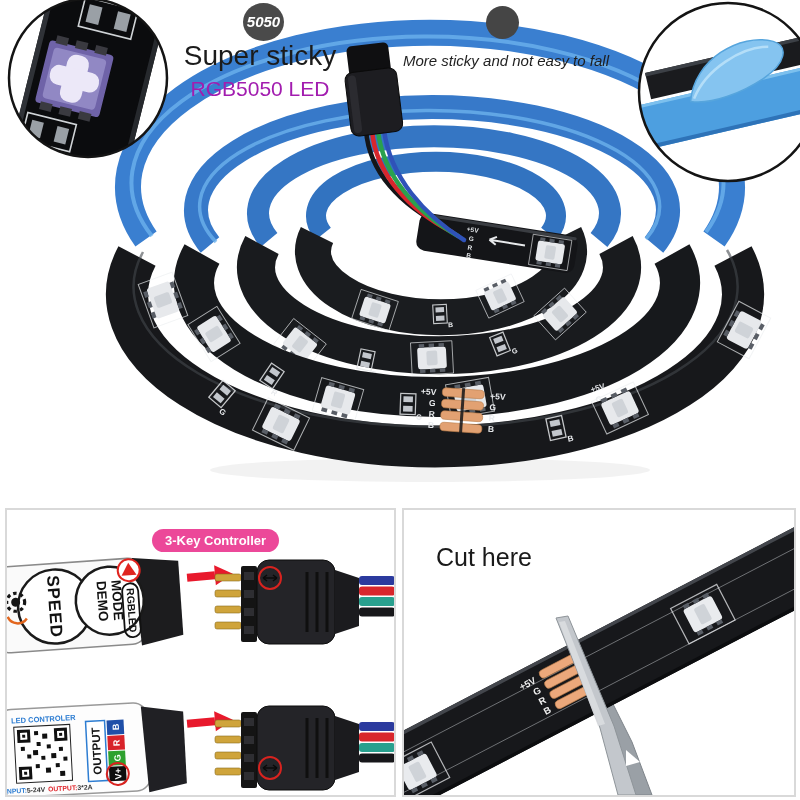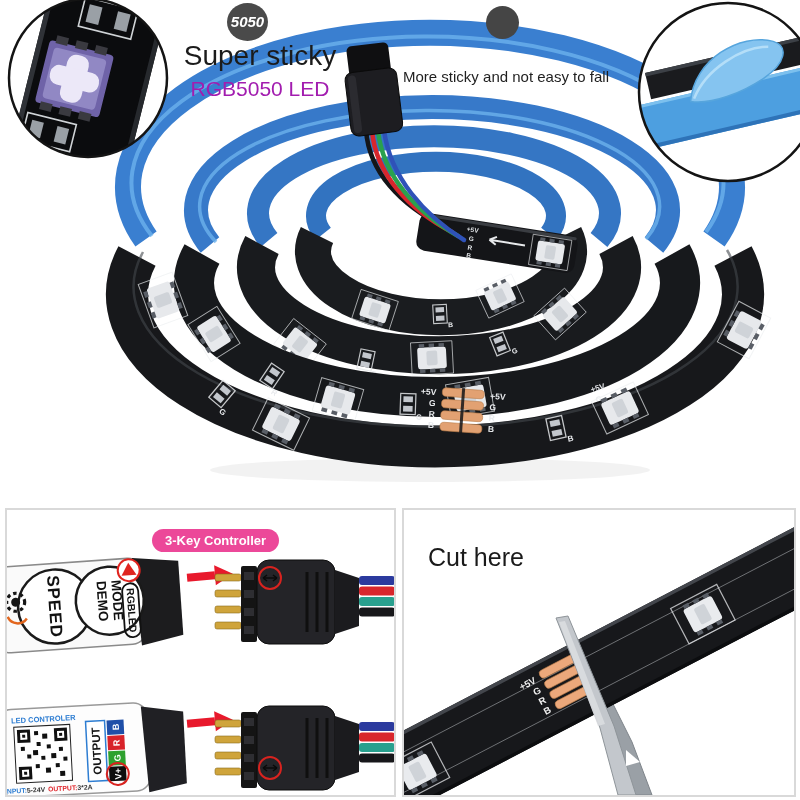--- a/index.html
+++ b/index.html
@@ -233,25 +233,25 @@
         <rect x="-20" y="90" width="240" height="45" fill="#4d9fe0"></rect>
         <rect x="-20" y="90" width="240" height="3" fill="#7cc0ee"></rect>
         <rect x="-20" y="131" width="240" height="4" fill="#2e73b8"></rect>
         <path d="M58,98 C70,58 122,42 152,58 C166,66 160,82 134,92 C110,101 78,106 58,98 Z" fill="#85c4f0" stroke="#56a5dd" stroke-width="1.5"></path>
         <path d="M62,96 C80,70 120,56 146,62" stroke="#b4def8" stroke-width="2.5" fill="none"></path>
       </g>
     </g>
     <circle cx="96" cy="98" r="89" fill="none" stroke="#141414" stroke-width="2.5"></circle>
   </svg>
 
-  <div class="abs badge" style="left:227px;top:3px;">5050</div>
+  <div class="abs badge" style="left:243px;top:3px;">5050</div>
   <div class="abs title-lg" style="left:140px;top:40px;width:240px;">Super sticky</div>
   <div class="abs title-md" style="left:140px;top:77px;width:240px;">RGB5050 LED</div>
   <div class="abs dot" style="left:486px;top:6px;"></div>
-  <div class="abs sub" style="left:388px;top:68px;width:236px;">More sticky and not easy to fall</div>
+  <div class="abs sub" style="left:388px;top:52px;width:236px;font-style:italic;">More sticky and not easy to fall</div>
 
   <div class="panel" style="left:5px;top:508px;width:387px;height:285px;">
     <svg class="abs" style="left:0;top:0;" width="387" height="285" viewBox="0 0 387 285">
 
       <g transform="rotate(-4 70 95)">
         <rect x="-14" y="52" width="152" height="86" rx="15" fill="#fafafa" stroke="#8a8a8a" stroke-width="1.6"></rect>
         <path d="M128,52 L174,58 L174,132 L132,140 Z" fill="#1c1c1e"></path>
         <circle cx="48" cy="95" r="37" fill="#fff" stroke="#1a1a1a" stroke-width="2.5"></circle>
         <g>
           <circle cx="9" cy="88" r="9" fill="none" stroke="#161616" stroke-width="3.2" stroke-dasharray="3.5 3.2"></circle>
@@ -445,16 +445,16 @@
           </g>
         </g>
       </g>
 
       <g>
         <path d="M152,108 L164,106 L210,216 L232,285 L214,285 L196,218 Z" fill="#c3c7cc" stroke="#8e9499"></path>
         <path d="M155,112 L161,111 L201,214 L194,216 Z" fill="#dadde0" opacity="0.9"></path>
         <path d="M222,240 L236,252 L222,256 Z" fill="#ffffff"></path>
       </g>
     </svg>
-    <div class="abs cuthere" style="left:24px;top:33px;">Cut here</div>
+    <div class="abs cuthere" style="left:32px;top:33px;">Cut here</div>
   </div>
 
 </div>
 
 </body></html>

